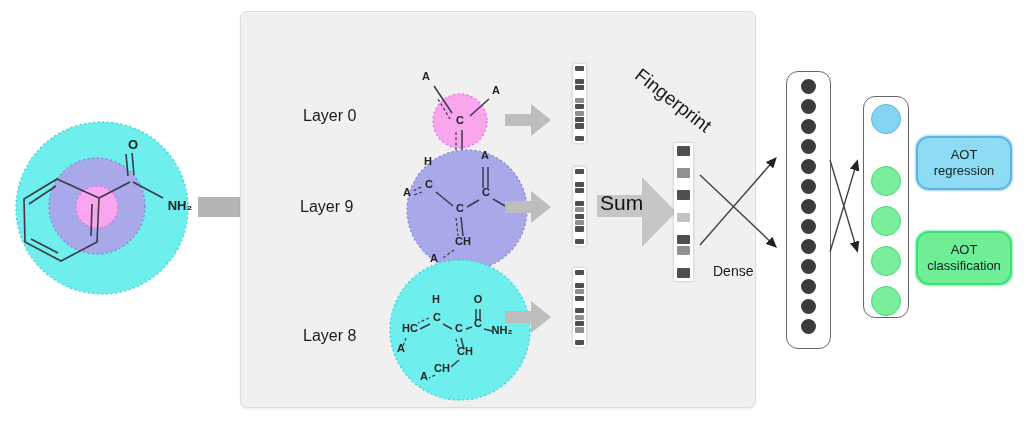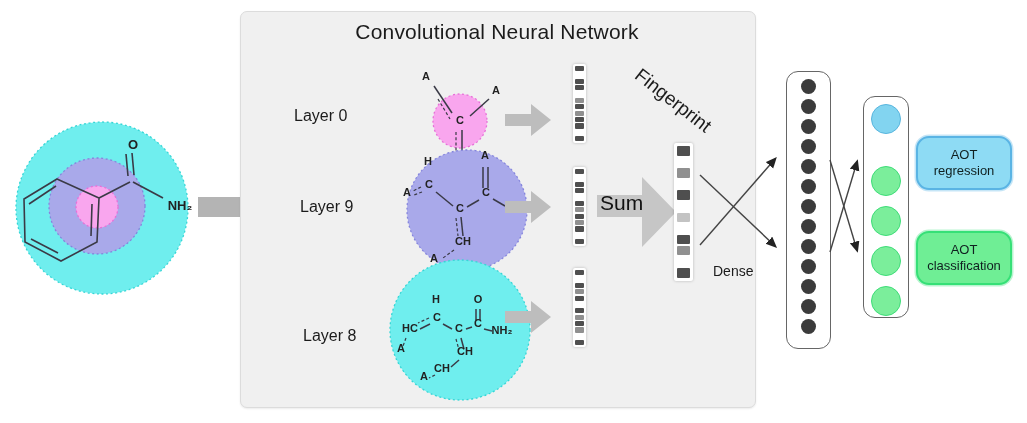--- a/index.html
+++ b/index.html
@@ -65,23 +65,22 @@
     </g>
     <text class="atom-lg" x="125" y="37">O</text>
     <text class="atom-lg" x="172" y="98">NH₂</text>
   </svg>
 
   <svg class="abs" style="left:198px;top:178px;" width="100" height="58">
     <polygon points="0,19 55,19 55,2 98,29 55,56 55,39 0,39" fill="#b4b4b4"></polygon>
   </svg>
 
   <div class="abs cnn-box"></div>
-  <div class="abs cnn-title">Convolutional Neural Network</div>
-
-  <div class="abs layer-label" style="left:294px;top:107px;text-align:right;">Layer 0</div>
+
+  <div class="abs layer-label" style="left:303px;top:107px;text-align:right;">Layer 0</div>
   <div class="abs layer-label" style="left:300px;top:198px;">Layer 9</div>
   <div class="abs layer-label" style="left:303px;top:327px;">Layer 8</div>
 
   <svg class="abs" style="left:408px;top:66px;" width="110" height="105">
       <circle cx="52" cy="55" r="27" fill="#f9a6ee" stroke="#e86fd8" stroke-width="1.3" stroke-dasharray="2,2.6"></circle>
       <line x1="26" y1="20" x2="44" y2="47" class="solid"></line>
       <line x1="30" y1="33" x2="42" y2="53" class="dashed"></line>
       <line x1="81" y1="33" x2="62" y2="50" class="solid"></line>
       <line x1="54" y1="64" x2="54" y2="90" class="solid"></line>
       <line x1="48" y1="66" x2="48" y2="90" class="dashed"></line>

